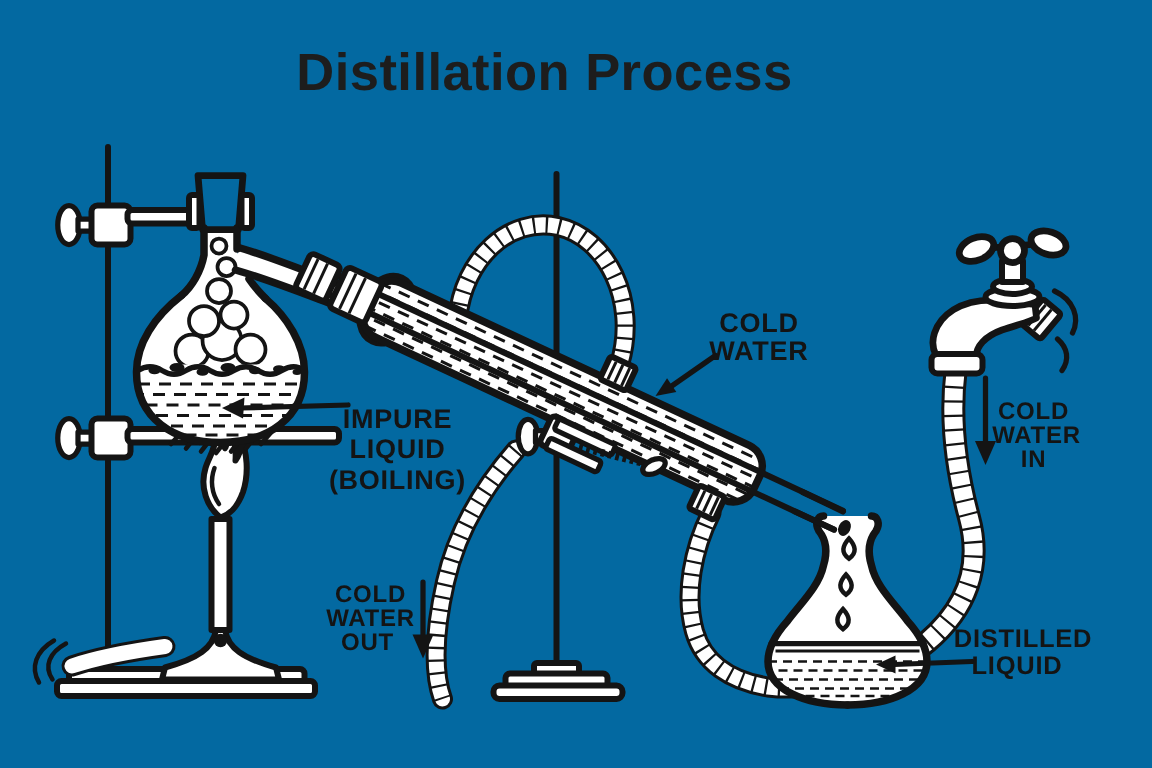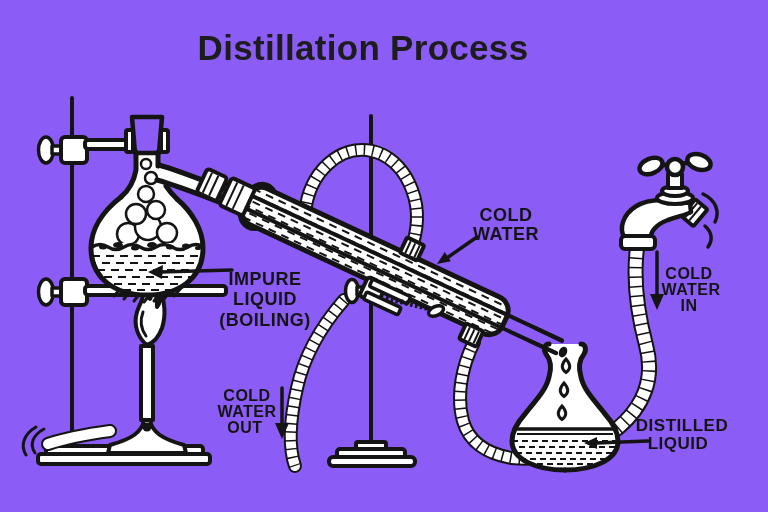--- a/index.html
+++ b/index.html
@@ -1,16 +1,16 @@
 <!DOCTYPE html>
 <html><head>
 <meta charset="utf-8">
 <style>
   html,body{margin:0;padding:0;background:#ffffff;}
-  .stage{position:relative;width:768px;height:512px;background:#8b5cf6;overflow:hidden;}
+  .stage{position:relative;width:768px;height:512px;background:#0369a1;overflow:hidden;}
   svg{position:absolute;left:0;top:0;}
   .o5{stroke:#141414;stroke-width:5;fill:none;stroke-linecap:round;stroke-linejoin:round;}
   .o45{stroke:#141414;stroke-width:4.5;fill:none;stroke-linecap:round;stroke-linejoin:round;}
   .o4{stroke:#141414;stroke-width:4;fill:none;stroke-linecap:round;stroke-linejoin:round;}
   .o35{stroke:#141414;stroke-width:3.5;fill:none;stroke-linecap:round;stroke-linejoin:round;}
   .o3{stroke:#141414;stroke-width:3;fill:none;stroke-linecap:round;}
   .o25{stroke:#141414;stroke-width:2.5;fill:none;stroke-linecap:round;}
   .o2{stroke:#141414;stroke-width:2;fill:none;}
   .fw{fill:#ffffff;}
   .fi{fill:#141414;stroke:none;}

